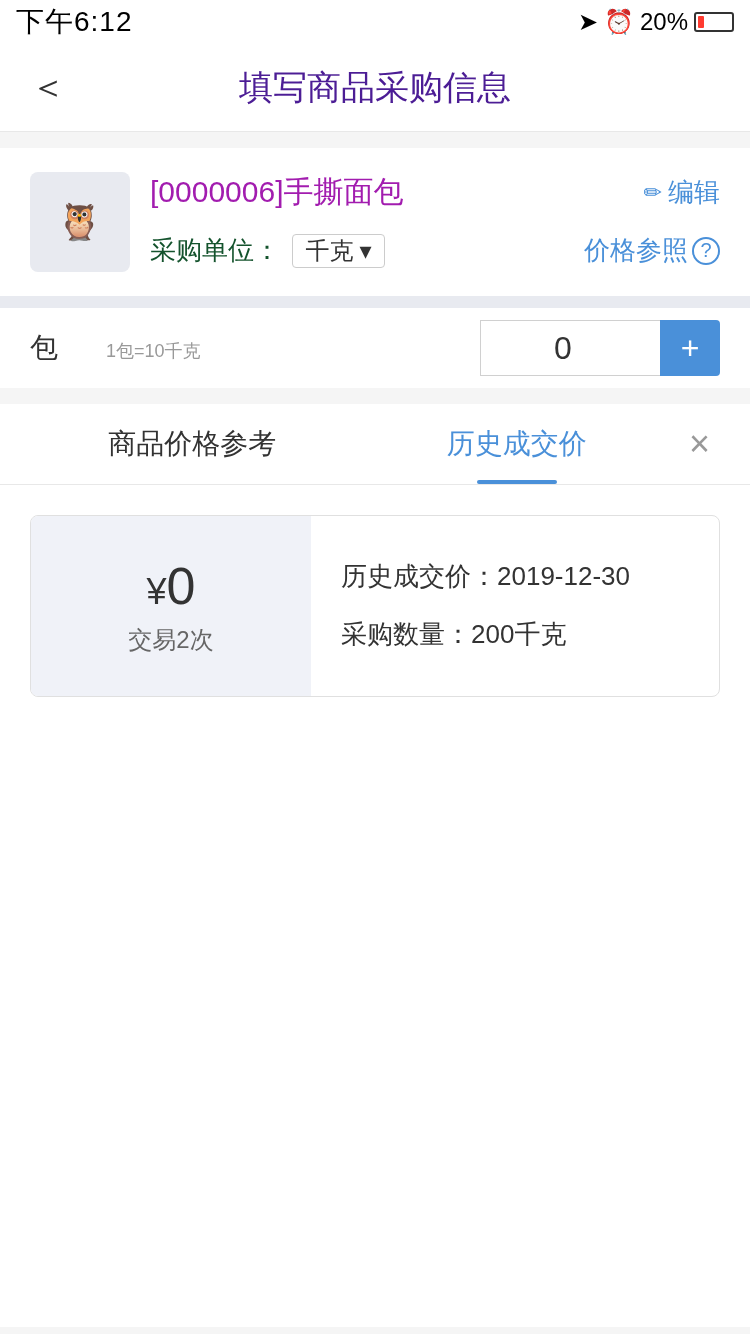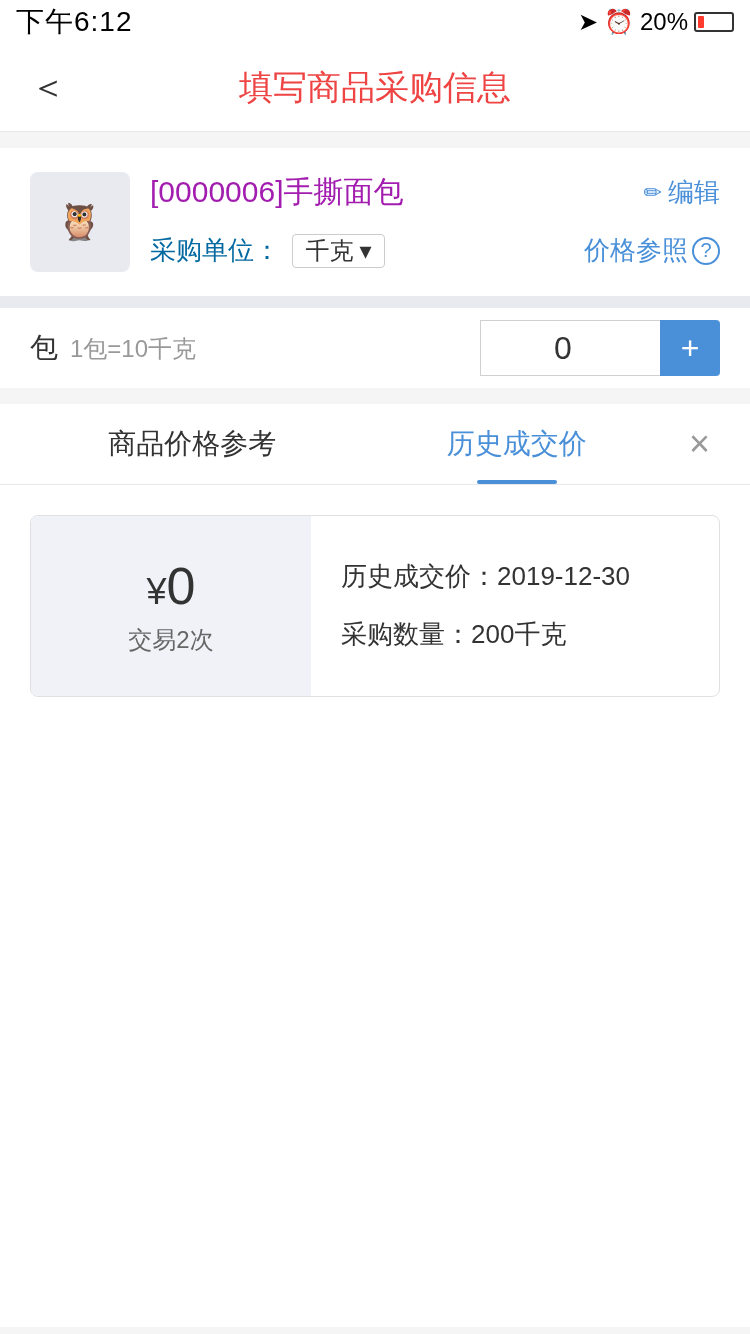--- a/index.html
+++ b/index.html
@@ -73,21 +73,21 @@
     }
     .back-btn {
       font-size: 36px;
       color: #333;
       cursor: pointer;
       margin-right: 20px;
     }
     .header-title {
       font-size: 34px;
       font-weight: 500;
-      color: #ef4444;
+      color: #4c1d95;
       position: absolute;
       left: 50%;
       transform: translateX(-50%);
     }
 
     
     .product-section {
       background: #fff;
       margin-top: 16px;
       padding: 24px 30px;
@@ -136,21 +136,21 @@
     .edit-icon {
       font-size: 22px;
     }
     .unit-row {
       display: flex;
       align-items: center;
       justify-content: space-between;
     }
     .unit-label {
       font-size: 26px;
-      color: #0369a1;
+      color: #14532d;
     }
     .unit-select {
       display: inline-flex;
       align-items: center;
       border: 1px solid #ccc;
       border-radius: 4px;
       padding: 0 12px;
       font-size: 24px;
       color: #333;
       gap: 6px;
@@ -197,22 +197,23 @@
       display: flex;
       align-items: baseline;
       gap: 12px;
     }
     .qty-unit {
       font-size: 28px;
       color: #333;
       font-weight: 500;
     }
     .qty-conversion {
-      font-size: 24px;
+      font-size: 18px;
       color: #999;
+      margin-left: 36px;
     }
     .quantity-control {
       display: flex;
       align-items: center;
       gap: 0;
     }
     .qty-input {
       width: 180px;
       height: 56px;
       border: 1px solid #d0d0d0;

